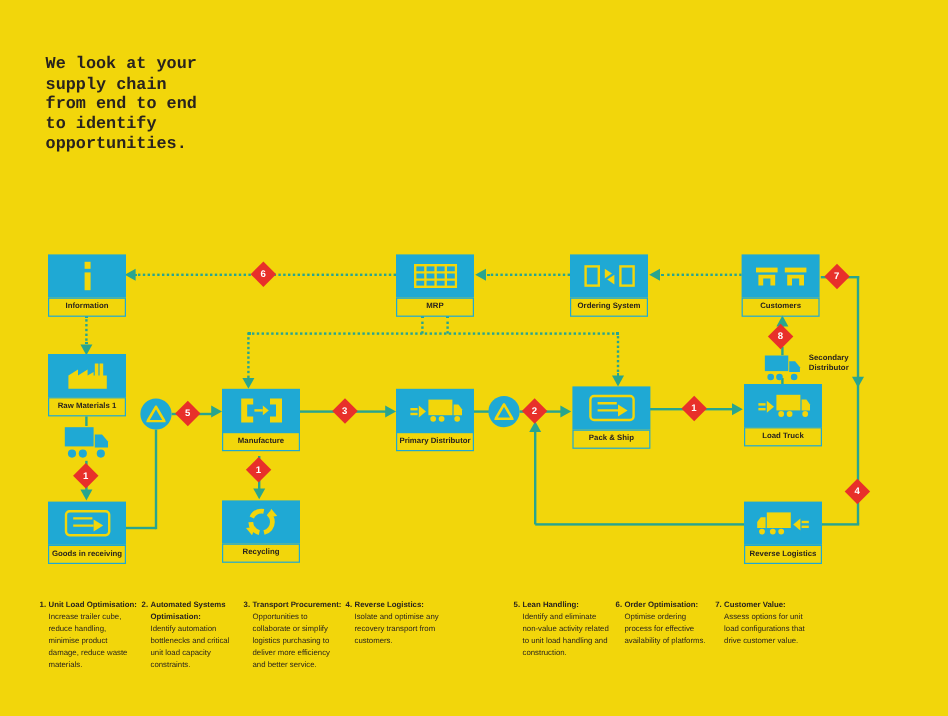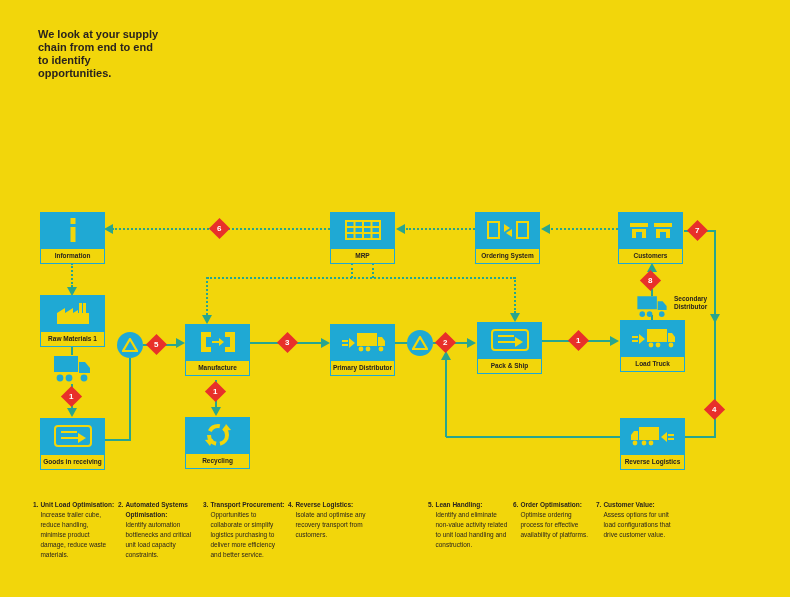--- a/index.html
+++ b/index.html
@@ -2,21 +2,21 @@
 <html style="--background: #F2D60B; --box: #1FA9D4; --line: #28A58F; --marker: #E8302A; --text: #29231E; --white: #FFFFFF;"><head>
 <meta charset="utf-8">
 <style>
   :root{
     --background:#F2D60B; --box:#1FA9D4; --line:#28A58F;
     --marker:#E8302A; --text:#29231e; --white:#ffffff;
   }
   html,body{margin:0;padding:0;}
   body{font-family:"Liberation Sans",sans-serif;}
   .canvas{position:relative;width:790px;height:597px;background:var(--background);overflow:hidden;}
-  .headline{position:absolute;left:38px;top:28px;width:128px;font-size:11px;line-height:1.18;font-weight:700;color:var(--text);}
+  .headline{position:absolute;left:38px;top:46px;width:128px;font-size:14px;line-height:1.18;font-weight:700;color:var(--text);font-family:Liberation Mono, monospace;}
   .node{position:absolute;width:65px;}
   .node .icon{height:36px;background:var(--box);display:flex;align-items:center;justify-content:center;}
   .node .label{border:1.5px solid var(--box);font-size:6.5px;font-weight:700;text-align:center;padding:3px 1px;color:var(--text);line-height:1.2;}
   .hline{position:absolute;height:0;border-top:2px solid var(--line);}
   .vline{position:absolute;width:0;border-left:2px solid var(--line);}
   .hdash{position:absolute;height:0;border-top:2px dotted var(--line);}
   .vdash{position:absolute;width:0;border-left:2px dotted var(--line);}
   .diamond{position:absolute;width:15px;height:15px;background:var(--marker);transform:rotate(45deg);display:flex;align-items:center;justify-content:center;}
   .diamond span{transform:rotate(-45deg);color:var(--white);font-size:8px;font-weight:700;}
   .arr{position:absolute;width:0;height:0;}

